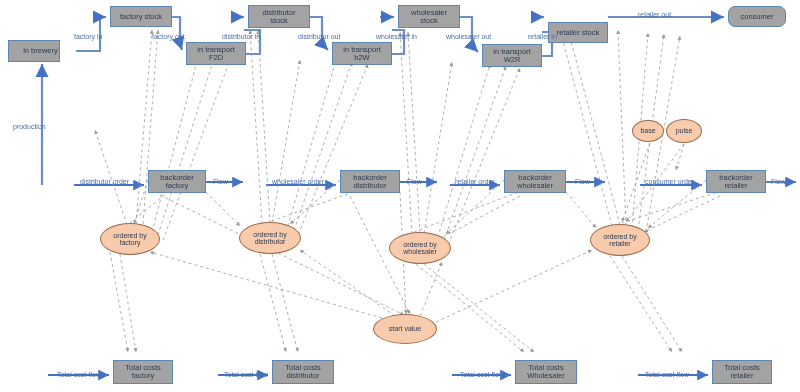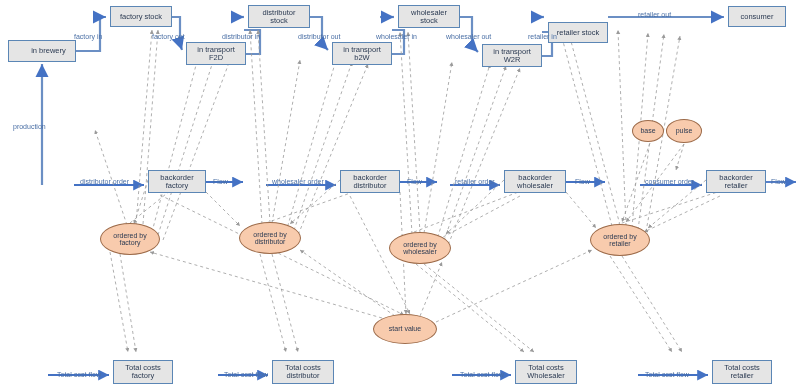--- a/index.html
+++ b/index.html
@@ -2,21 +2,21 @@
 <html><head>
 <meta charset="utf-8">
 <style>
   html,body{margin:0;padding:0;background:#ffffff;}
   #stage{position:relative;width:800px;height:392px;background:#ffffff;
          font-family:"Liberation Sans",sans-serif;overflow:hidden;}
   #wires{position:absolute;left:0;top:0;width:800px;height:392px;}
   .node{position:absolute;box-sizing:border-box;display:flex;align-items:center;
         justify-content:center;text-align:center;line-height:1.05;
         color:#2b3a52;white-space:pre;}
-  .box{background:#e5e5e5;border:1px solid #5b86b5;font-size:7.5px;}
+  .box{background:#a3a3a3;border:1px solid #5b86b5;font-size:7.5px;}
   .ell{background:#f8cbad;border:1px solid #9c6b4a;border-radius:50%;font-size:7px;}
   .lbl{position:absolute;font-size:7px;color:#4a6fa5;white-space:nowrap;}
 </style>
 </head>
 <body>
 
 <div id="stage">
 
   <svg id="wires" viewBox="0 0 800 392">
     <defs>
@@ -110,34 +110,34 @@
       <path d="M400,192 L406,314"></path>
       <path d="M566,192 L596,228"></path>
       <path d="M160,195 L404,315"></path>
       <path d="M350,196 L410,314"></path>
       <path d="M520,196 L430,244"></path>
       <path d="M720,196 L644,232"></path>
     </g>
   </svg>
 
   <div id="nodes">
-      <div class="node box" style="left: 8px; top: 40px; width: 68px; height: 22px; padding-left: 13px;">in brewery</div>
+      <div class="node box" style="left: 8px; top: 40px; width: 52px; height: 22px; padding-left: 13px;">in brewery</div>
       <div class="node box" style="left: 110px; top: 6px; width: 62px; height: 21px;">factory stock</div>
       <div class="node box" style="left: 186px; top: 42px; width: 60px; height: 23px;">in transport
 F2D</div>
       <div class="node box" style="left: 248px; top: 5px; width: 62px; height: 23px;">distributor
 stock</div>
       <div class="node box" style="left: 332px; top: 42px; width: 60px; height: 23px;">in transport
 b2W</div>
       <div class="node box" style="left: 398px; top: 5px; width: 62px; height: 23px;">wholesaler
 stock</div>
       <div class="node box" style="left: 482px; top: 44px; width: 60px; height: 23px;">in transport
 W2R</div>
       <div class="node box" style="left: 548px; top: 22px; width: 60px; height: 21px;">retailer stock</div>
-      <div class="node box" style="left: 728px; top: 6px; width: 58px; height: 21px;">consumer</div>
+      <div class="node box" style="left: 728px; top: 6px; width: 58px; height: 21px; border-radius: 7px;">consumer</div>
       <div class="node box" style="left: 148px; top: 170px; width: 58px; height: 23px;">backorder
 factory</div>
       <div class="node box" style="left: 340px; top: 170px; width: 60px; height: 23px;">backorder
 distributor</div>
       <div class="node box" style="left: 504px; top: 170px; width: 62px; height: 23px;">backorder
 wholesaler</div>
       <div class="node box" style="left: 706px; top: 170px; width: 60px; height: 23px;">backorder
 retailer</div>
       <div class="node box" style="left: 113px; top: 360px; width: 60px; height: 24px;">Total costs
 factory</div>

